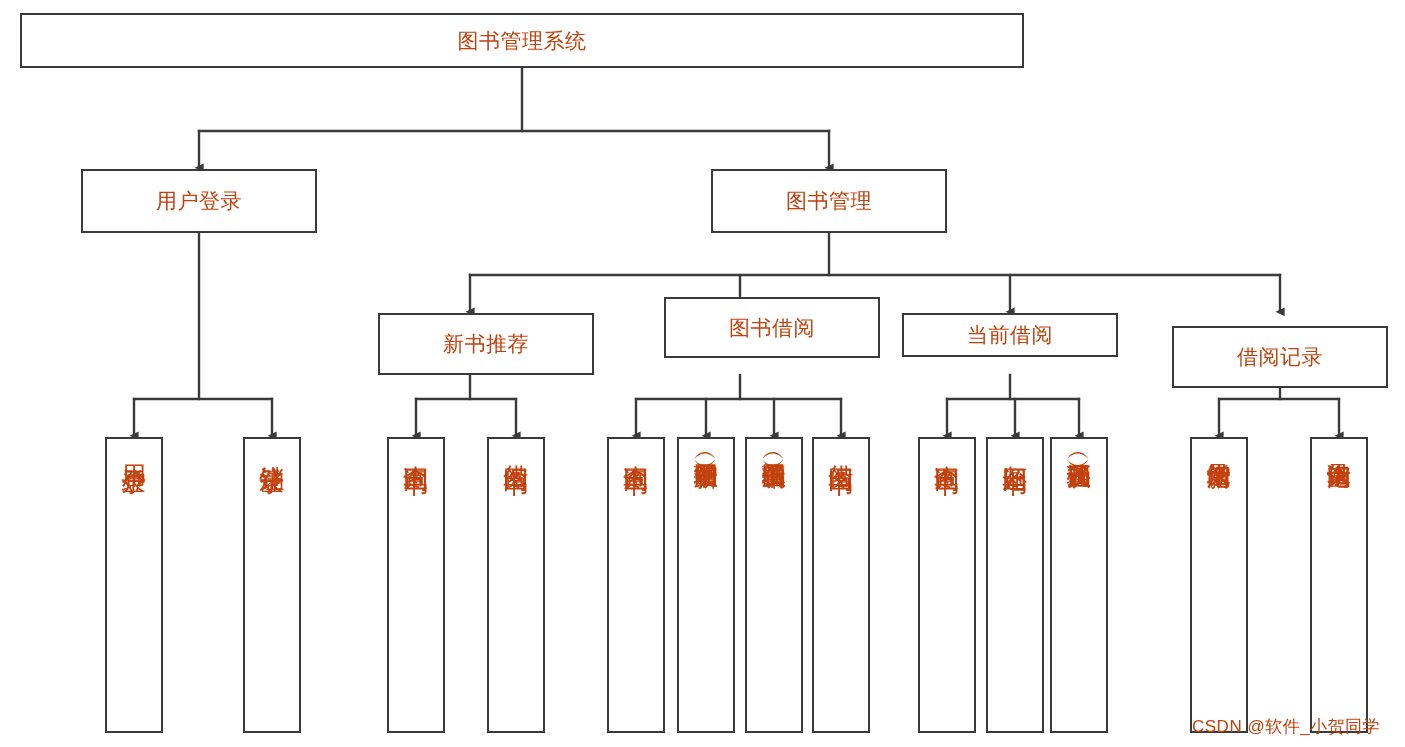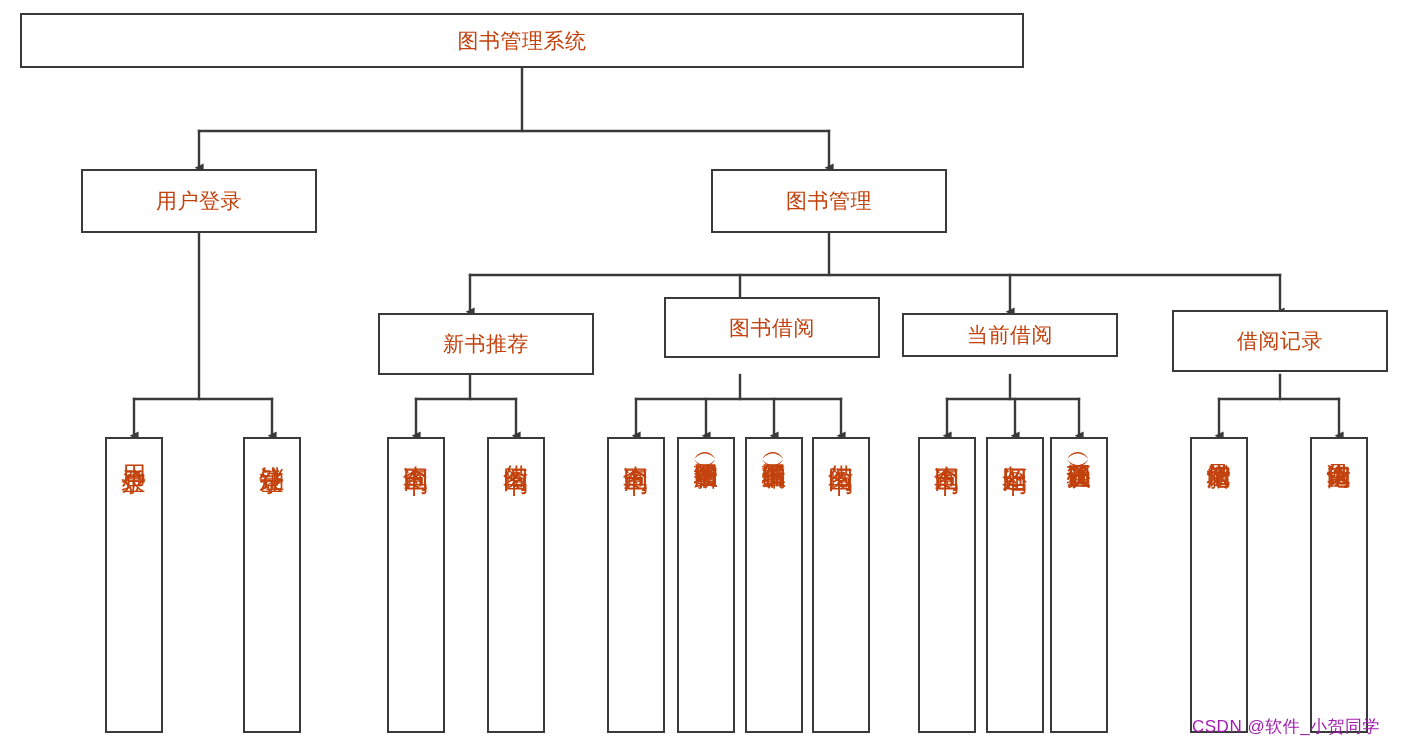--- a/index.html
+++ b/index.html
@@ -129,21 +129,21 @@
       </div>
       <div class="node horizontal" style="left: 378px; top: 313px; width: 216px; height: 62px;">
         <span class="label">新书推荐</span>
       </div>
       <div class="node horizontal" style="left: 632px; top: 297px; width: 216px; height: 61px; margin-left: 32px;">
         <span class="label">图书借阅</span>
       </div>
       <div class="node horizontal" style="left: 902px; top: 313px; width: 216px; height: 44px;">
         <span class="label">当前借阅</span>
       </div>
-      <div class="node horizontal" style="left: 1172px; top: 310px; width: 216px; height: 62px;">
+      <div class="node horizontal" style="left: 1172px; top: 326px; width: 216px; height: 62px;">
         <span class="label">借阅记录</span>
       </div>
       <div class="node vertical" style="left: 105px; top: 437px; width: 58px; height: 296px;">
         <span class="label">用户登录</span>
       </div>
       <div class="node vertical" style="left: 243px; top: 437px; width: 58px; height: 296px;">
         <span class="label">注销登录</span>
       </div>
       <div class="node vertical" style="left: 387px; top: 437px; width: 58px; height: 296px;">
         <span class="label">查询图书</span>
@@ -173,14 +173,14 @@
         <span class="label">确认归还（管理员）</span>
       </div>
       <div class="node vertical tight" style="left: 1190px; top: 437px; width: 58px; height: 296px;">
         <span class="label">新增借阅记录</span>
       </div>
       <div class="node vertical tight" style="left: 1310px; top: 437px; width: 58px; height: 296px;">
         <span class="label">查询借阅记录</span>
       </div>
     </div>
 
-  <div class="watermark" style="left: 1192px; top: 715px; color: #a21caf;">CSDN @软件_小贺同学</div>
+  <div class="watermark" style="left: 1192px; top: 715px; color: #c2410c;">CSDN @软件_小贺同学</div>
 </div>
 
 </body></html>

